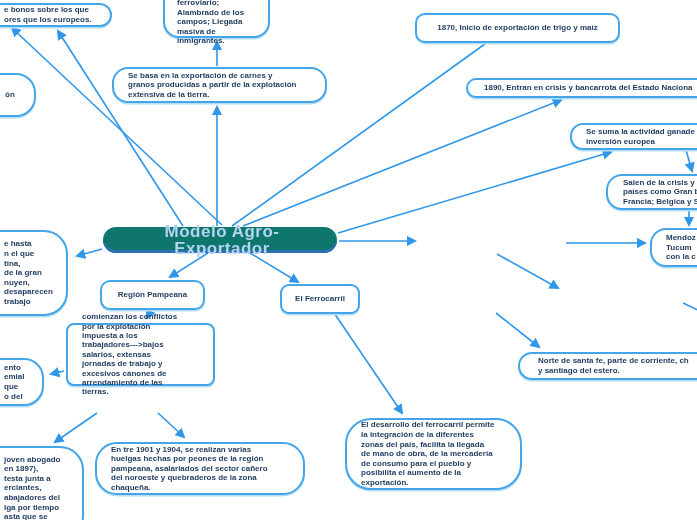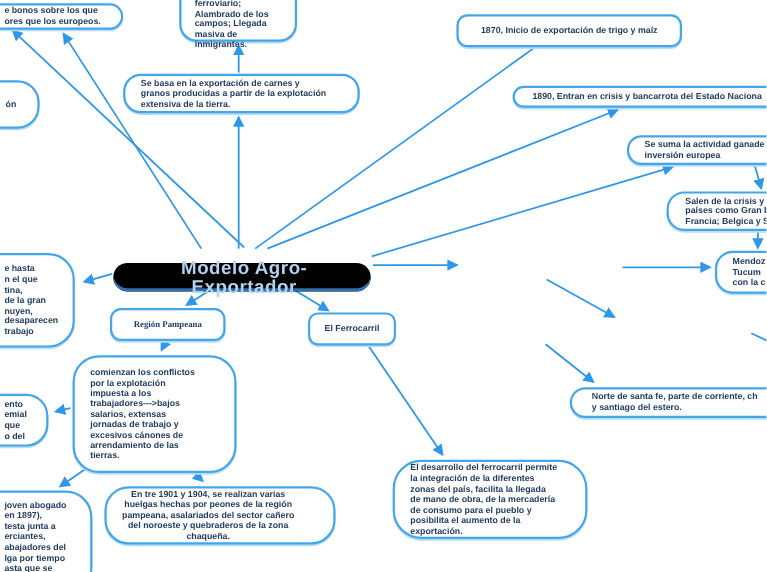--- a/index.html
+++ b/index.html
@@ -12,24 +12,24 @@
     position:absolute;z-index:1;box-sizing:border-box;
     background:#ffffff;border:2px solid #44a6e9;border-radius:16px;
     box-shadow:0 1.5px 0 0 #b5ddf6;
     color:#1d3a5f;font-size:8px;font-weight:bold;line-height:9.6px;
     display:flex;align-items:center;white-space:pre-line;
     padding:2px 10px 2px 14px;
   }
   .node.center{justify-content:center;text-align:center;padding:13px 6px;}
   .node.topalign{align-items:flex-start;}
   .node.central{
-    background:#000000;border:none;border-radius:14px;
+    background:#0f766e;border:none;border-radius:14px;
     box-shadow:inset 0 -3px 0 #2f6fb0;
     color:#b3d4f0;font-size:17px;letter-spacing:.5px;line-height:17px;
-    justify-content:center;text-align:center;margin-top:12px;
+    justify-content:center;text-align:center;
   }
 </style>
 </head>
 <body>
 
 <div id="canvas">
 
   <svg id="edges" width="697" height="520">
     <defs>
       <marker id="arr" viewBox="0 0 10 10" refX="8" refY="5" markerWidth="6.5" markerHeight="6.5" orient="auto-start-reverse">
@@ -96,29 +96,29 @@
 
   <div class="node" style="left:-122px;top:230px;width:190px;height:86px;border-radius:24px;padding-left:124px;">e hasta
 n el que
 tina,
 de la gran
 nuyen,
 desaparecen
 trabajo</div>
 
 
-  <div class="node center" style="left:100px;top:280px;width:105px;height:21px;border-radius:10px;font-family:Liberation Serif, serif;">Región Pampeana</div>
+  <div class="node center" style="left:100px;top:280px;width:105px;height:21px;border-radius:10px;">Región Pampeana</div>
 
   <div class="node center" style="left:280px;top:284px;width:80px;height:19px;border-radius:9px;">El Ferrocarril</div>
 
 
   <div class="node" style="left:518px;top:352px;width:202px;height:28px;border-radius:14px;padding-left:18px;">Norte de santa fe, parte de corriente, ch
 y santiago del estero.</div>
 
-  <div class="node" style="left:66px;top:323px;width:149px;height:107px;border-radius:24px;line-height:9.4px;">comienzan los conflictos
+  <div class="node" style="left:66px;top:323px;width:149px;height:63px;border-radius:8px;line-height:9.4px;">comienzan los conflictos
 por la explotación
 impuesta a los
 trabajadores---&gt;bajos
 salarios, extensas
 jornadas de trabajo y
 excesivos cánones de
 arrendamiento de las
 tierras.</div>
 
   <div class="node" style="left:-100px;top:358px;width:144px;height:48px;border-radius:20px;padding-left:102px;">ento
@@ -128,27 +128,27 @@
 
   <div class="node" style="left:-122px;top:446px;width:206px;height:94px;border-radius:24px;padding-left:124px;">joven abogado
 en 1897),
 testa junta a
 erciantes,
 abajadores del
 lga por tiempo
 asta que se
 ndamientos y</div>
 
-  <div class="node" style="left:95px;top:442px;width:210px;height:53px;border-radius:22px;text-align:center;">En tre 1901 y 1904, se realizan varias
+  <div class="node" style="left:95px;top:442px;width:210px;height:53px;border-radius:22px;">En tre 1901 y 1904, se realizan varias
 huelgas hechas por peones de la región
 pampeana, asalariados del sector cañero
 del noroeste y quebraderos de la zona
 chaqueña.</div>
 
-  <div class="node" style="left:357px;top:418px;width:177px;height:72px;border-radius:26px;">El desarrollo del ferrocarril permite
+  <div class="node" style="left:345px;top:418px;width:177px;height:72px;border-radius:26px;">El desarrollo del ferrocarril permite
 la integración de la diferentes
 zonas del país, facilita la llegada
 de mano de obra, de la mercadería
 de consumo para el pueblo y
 posibilita el aumento de la
 exportación.</div>
 
 </div>
 
 </body></html>

